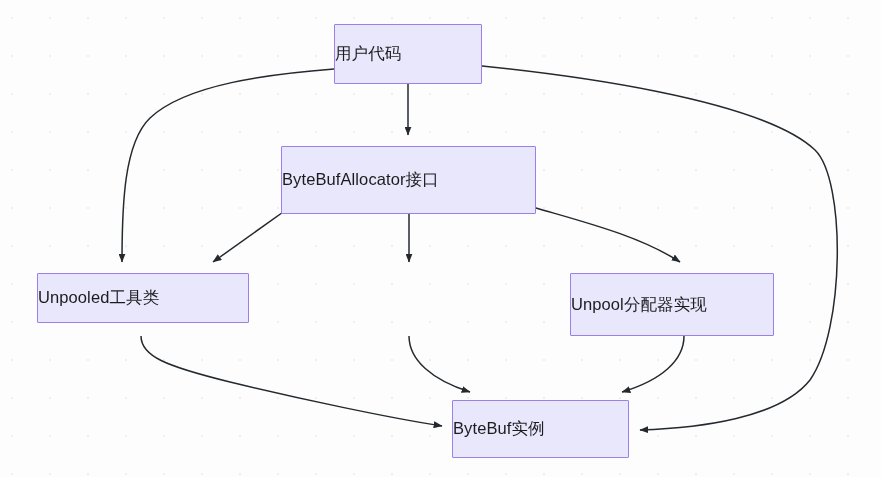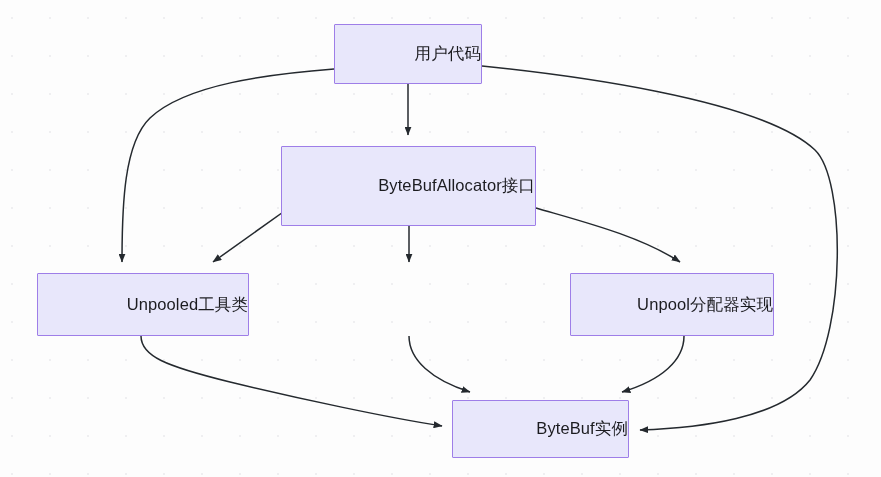--- a/index.html
+++ b/index.html
@@ -35,21 +35,21 @@
     stroke-width: 1.5px;
   }
   .node {
     position: absolute;
     box-sizing: border-box;
     background: #e8e7fb;
     border: 1.6px solid #9e7ee8;
     border-radius: 1px;
     display: flex;
     align-items: center;
-    justify-content: flex-end;
+    justify-content: flex-start;
     color: #1c1c20;
     font-size: 16.5px;
     line-height: 1.2;
     letter-spacing: 0.1px;
     white-space: nowrap;
   }
   .node-label {
     display: block;
   }
 </style>
@@ -81,25 +81,25 @@
 
     <path class="edge-path" d="M409,336 C409,360 432,380 470,392" marker-end="url(#arrowhead)"></path>
 
     <path class="edge-path" d="M684,336 C684,360 662,380 622,392" marker-end="url(#arrowhead)"></path>
   </svg>
 
   <div class="node" style="left:334px; top:24px; width:148px; height:60px;">
     <span class="node-label">用户代码</span>
   </div>
 
-  <div class="node" style="left:281px; top:146px; width:255px; height:80px;">
+  <div class="node" style="left:281px; top:146px; width:255px; height:68px;">
     <span class="node-label">ByteBufAllocator接口</span>
   </div>
 
-  <div class="node" style="left:37px; top:273px; width:212px; height:63px;">
+  <div class="node" style="left:37px; top:273px; width:212px; height:50px;">
     <span class="node-label">Unpooled工具类</span>
   </div>
 
 
   <div class="node" style="left:570px; top:273px; width:204px; height:63px;">
     <span class="node-label">Unpool分配器实现</span>
   </div>
 
   <div class="node" style="left:452px; top:400px; width:177px; height:58px;">
     <span class="node-label">ByteBuf实例</span>

